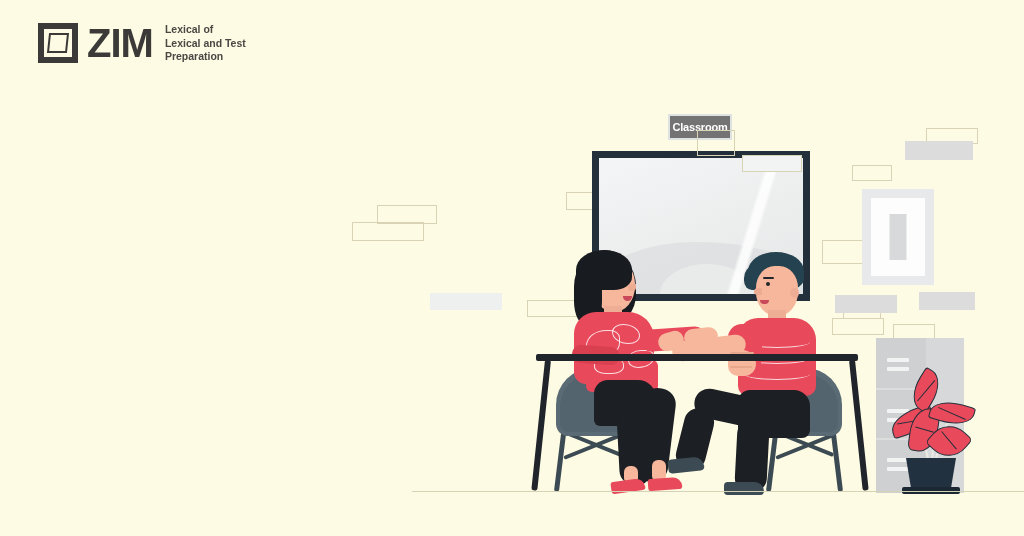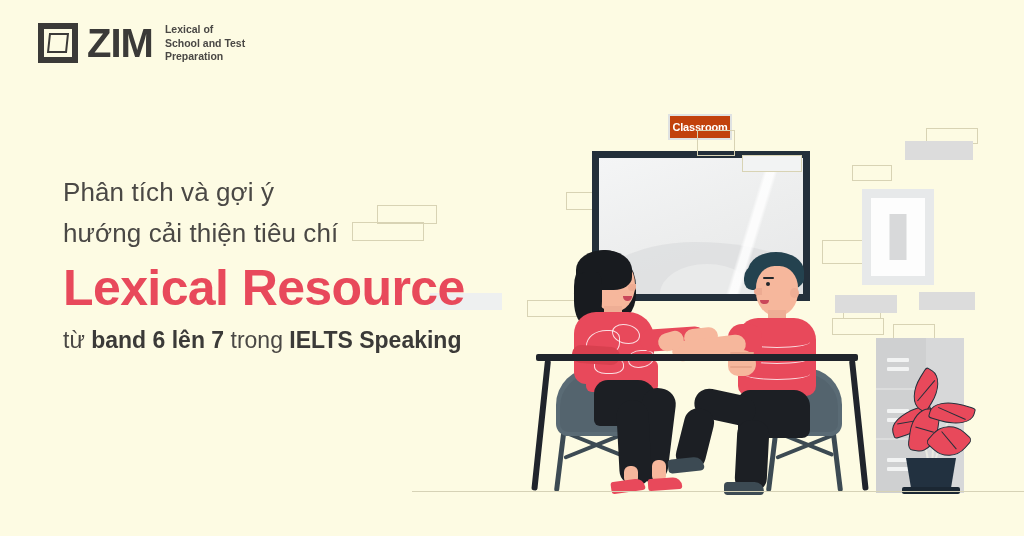--- a/index.html
+++ b/index.html
@@ -62,21 +62,21 @@
   
   .dec { position: absolute; }
   .dec.out { border: 1.2px solid #d8d3b4; background: transparent; }
   .dec.fill { background: #dcdcdc; }
   .dec.fillw { background: #eef0f0; }
 
   
   .classroom-sign {
     position: absolute; left: 668px; top: 114px;
     width: 64px; height: 26px;
-    background: #c2410c; border: 2.5px solid #dfe2e2;
+    background: #737373; border: 2.5px solid #dfe2e2;
     display: flex; align-items: center; justify-content: center;
   }
   .classroom-sign span {
     color: #fff; font-size: 11px; font-weight: 700; letter-spacing: -.2px;
   }
 
   
   .whiteboard {
     position: absolute; left: 592px; top: 151px;
     width: 218px; height: 150px;
@@ -178,46 +178,40 @@
 </head>
 <body>
 
 <div class="banner">
 
   <div class="logo-block">
     <div class="logo-mark"></div>
     <div class="logo-word">ZIM</div>
     <div class="logo-tag">
       <div>Lexical of</div>
-      <div>School and Test</div>
+      <div>Lexical and Test</div>
       <div>Preparation</div>
     </div>
   </div>
 
   <div class="dec out" style="left:377px;top:205px;width:60px;height:19px;"></div>
   <div class="dec out" style="left:352px;top:222px;width:72px;height:19px;"></div>
   <div class="dec fillw" style="left:430px;top:293px;width:72px;height:17px;"></div>
   <div class="dec out" style="left:566px;top:192px;width:46px;height:18px;"></div>
   <div class="dec out" style="left:527px;top:300px;width:52px;height:17px;"></div>
   <div class="dec out" style="left:852px;top:165px;width:40px;height:16px;"></div>
   <div class="dec out" style="left:926px;top:128px;width:52px;height:16px;"></div>
   <div class="dec fill" style="left:905px;top:141px;width:68px;height:19px;"></div>
   <div class="dec out" style="left:822px;top:240px;width:42px;height:24px;"></div>
   <div class="dec out" style="left:843px;top:301px;width:38px;height:18px;"></div>
   <div class="dec fill" style="left:835px;top:295px;width:62px;height:18px;"></div>
   <div class="dec fill" style="left:919px;top:292px;width:56px;height:18px;"></div>
   <div class="dec out" style="left:832px;top:318px;width:52px;height:17px;"></div>
   <div class="dec out" style="left:893px;top:324px;width:42px;height:16px;"></div>
 
-  <div class="headline">
-    <div class="h-line1">Phân tích và gợi ý</div>
-    <div class="h-line2">hướng cải thiện tiêu chí</div>
-    <div class="h-big">Lexical Resource</div>
-    <div class="h-sub"><span>từ </span><b>band 6 lên 7</b><span> trong </span><b>IELTS Speaking</b></div>
-  </div>
 
   <div class="classroom-sign">
     <span>Classroom</span>
   </div>
 
   <div class="whiteboard">
     <div class="whiteboard-inner">
       <div class="wb-blob"></div>
       <div class="wb-blob2"></div>
       <div class="wb-shine"></div>

